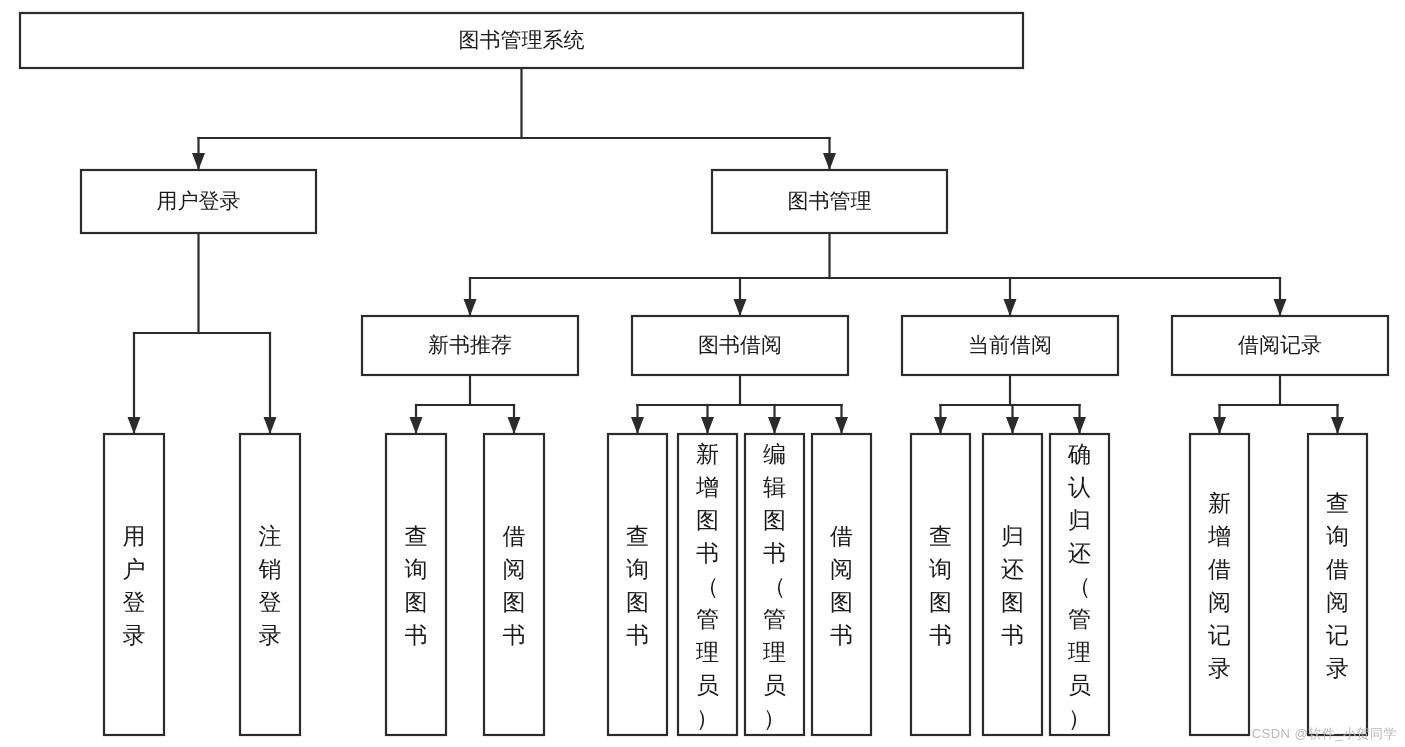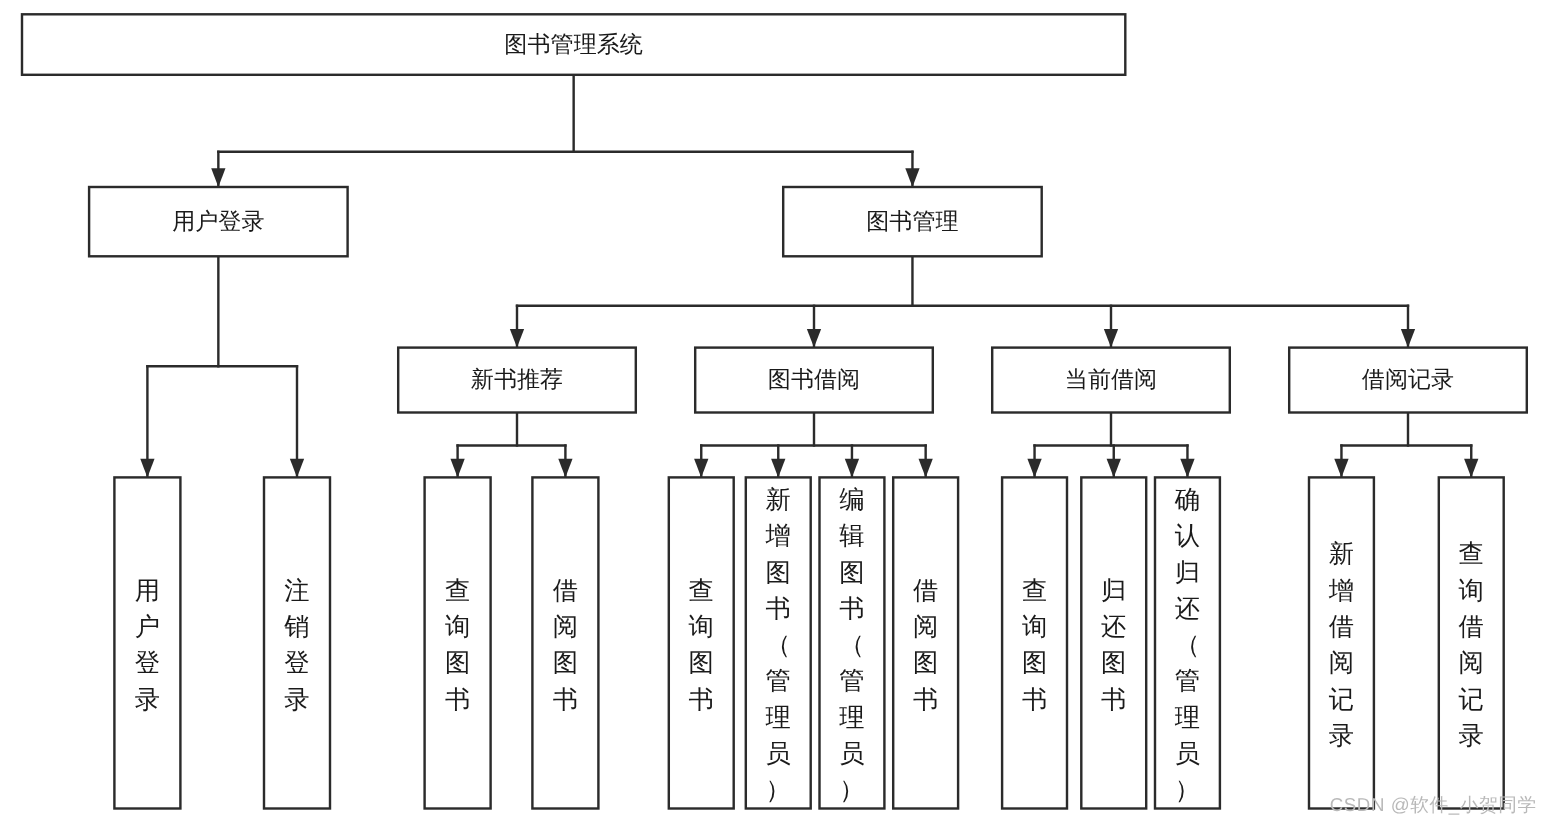--- a/index.html
+++ b/index.html
@@ -53,21 +53,21 @@
   }
   .arrow-head {
     fill: #2b2b2b;
     stroke: none;
   }
   .watermark {
     position: absolute;
     right: 8px;
     bottom: 4px;
     font-family: "Liberation Sans", "DejaVu Sans", sans-serif;
-    font-size: 17px;
+    font-size: 13px;
     color: #b9b9b9;
     white-space: nowrap;
     letter-spacing: 0.5px;
     pointer-events: none;
   }
 </style>
 </head>
 <body>
 
 <div id="diagram-root">

